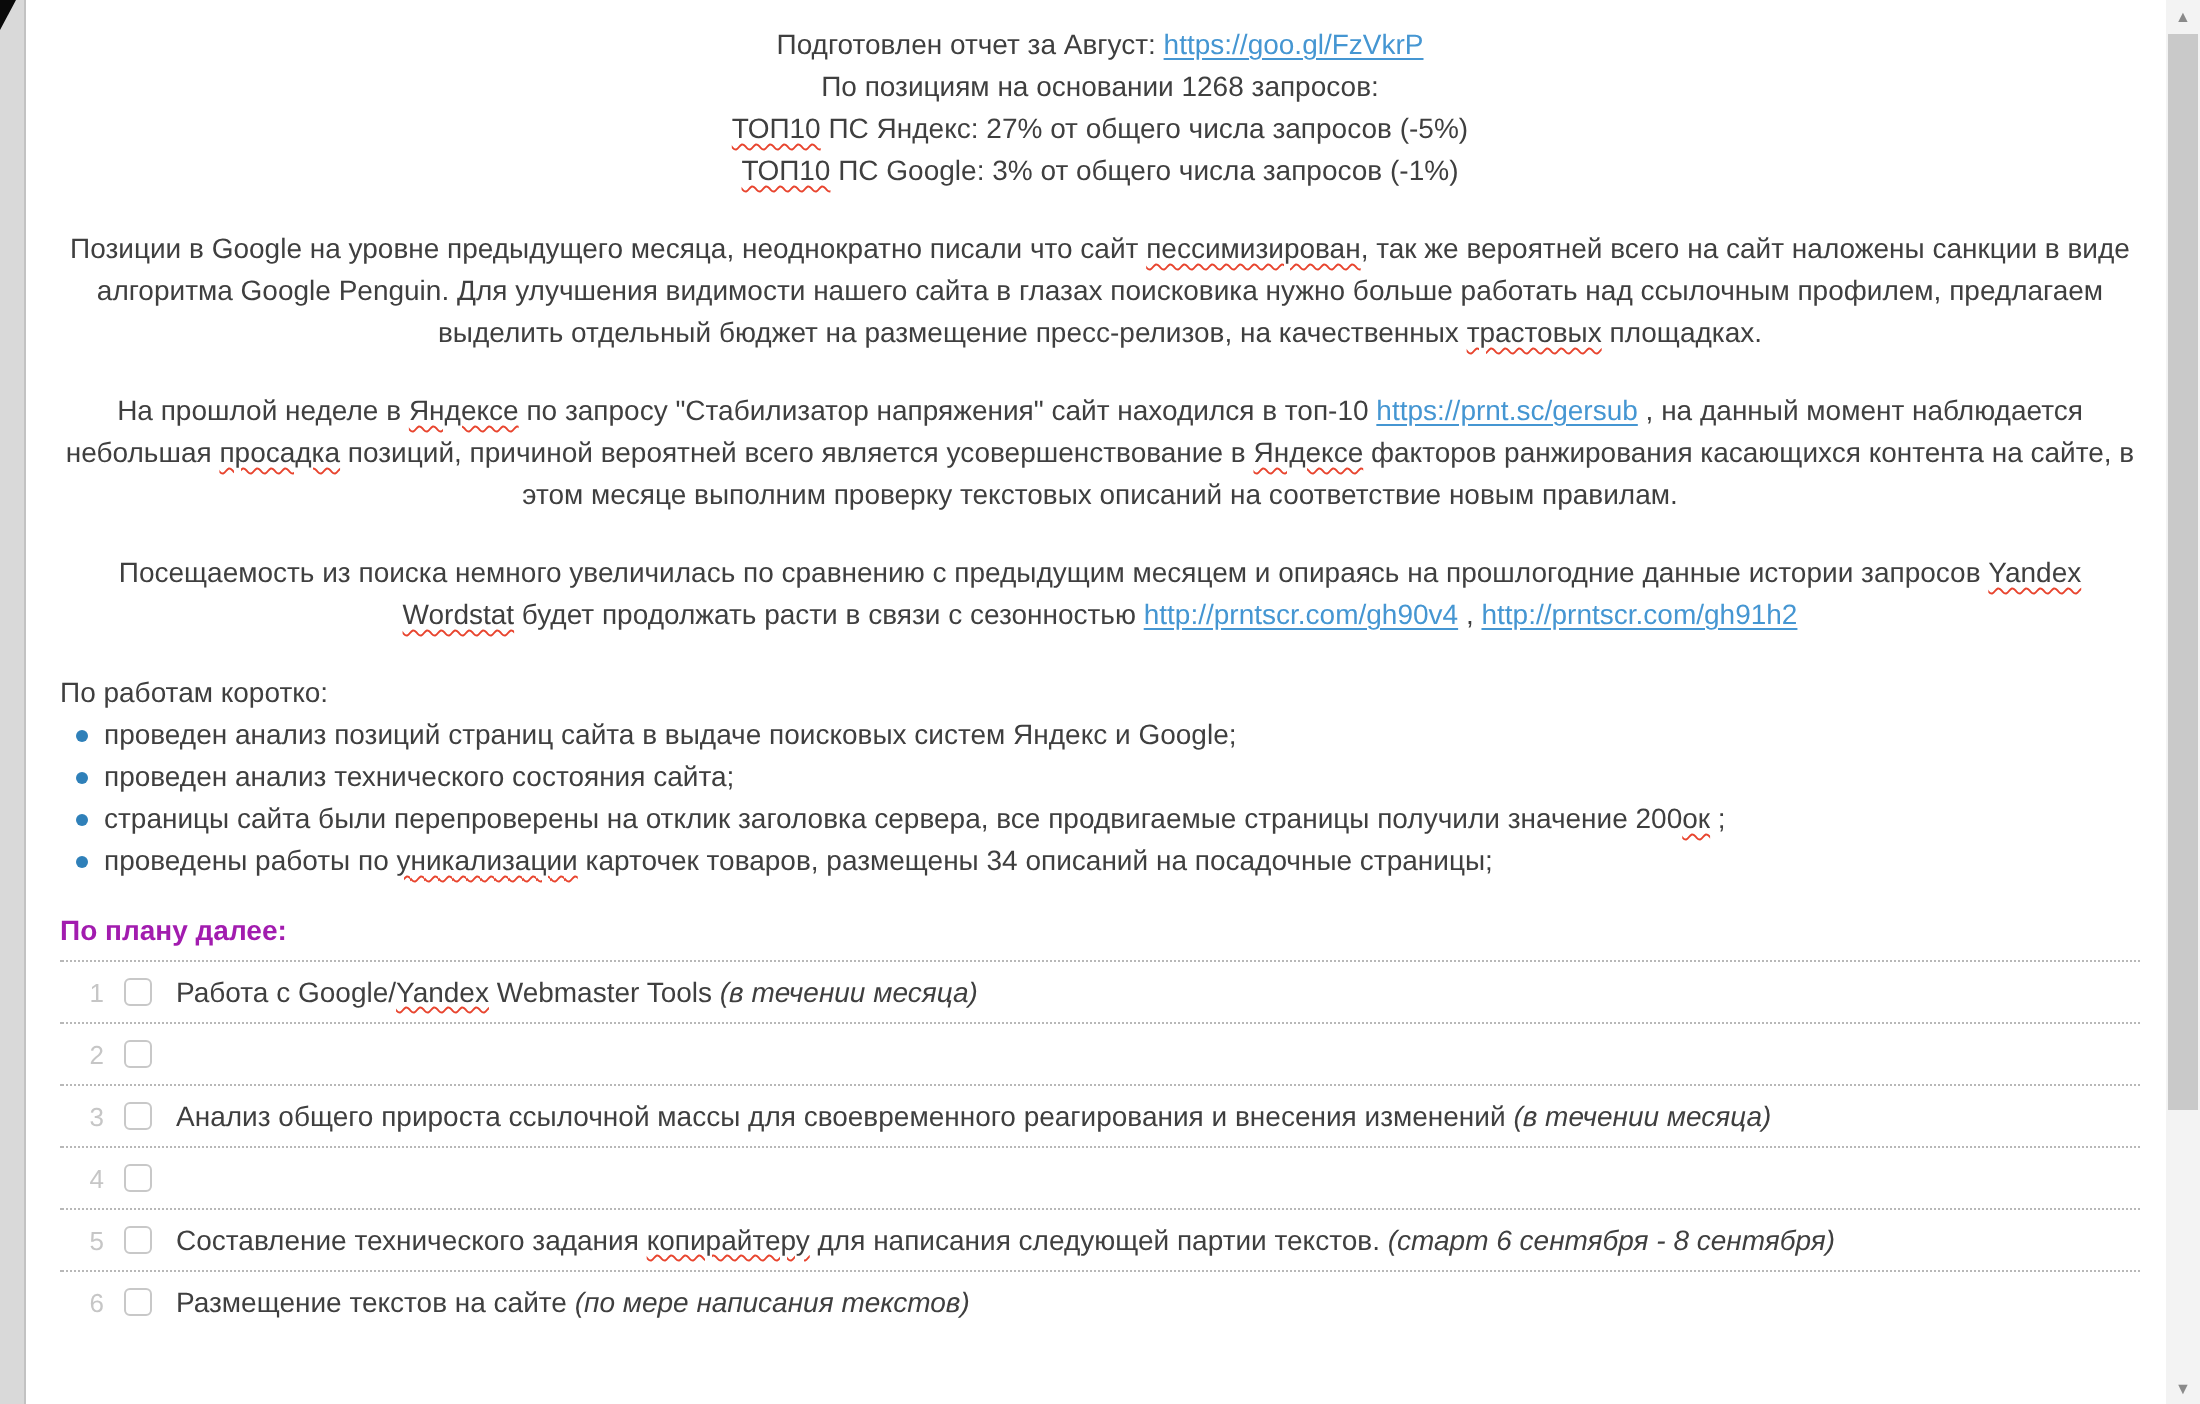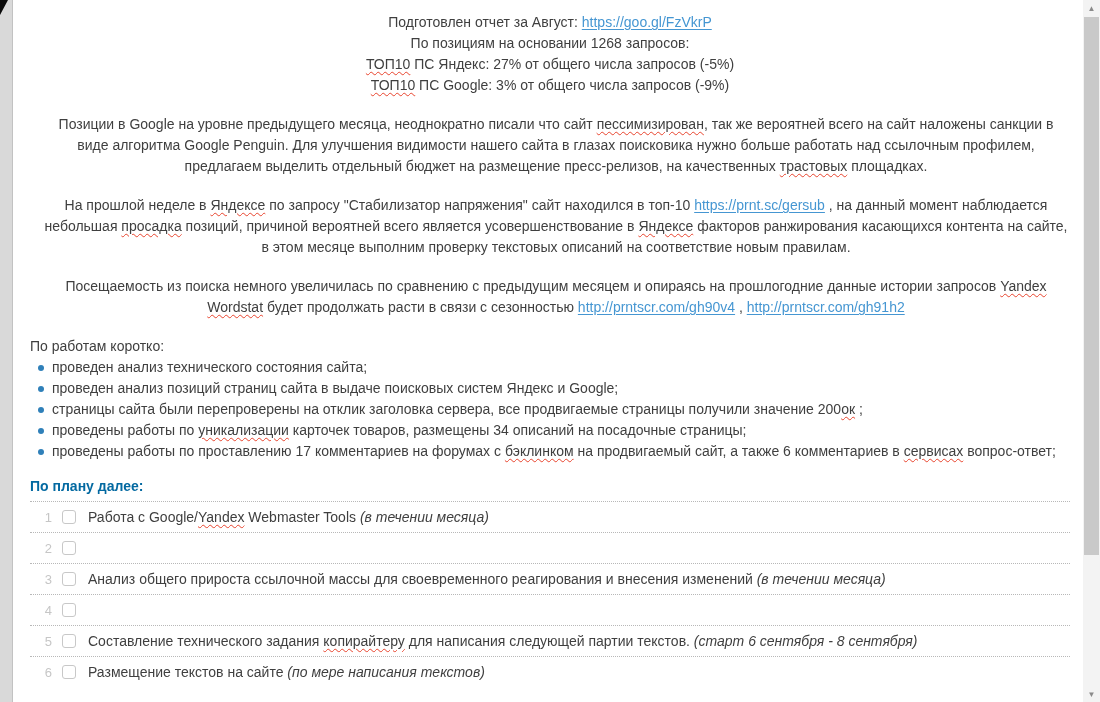--- a/index.html
+++ b/index.html
@@ -14,24 +14,24 @@
     background:#d9d9d9; border-right:1px solid #c2c2c2;
   }
   .corner-mark {
     position:absolute; left:0; top:0; width:8px; height:15px;
     background:#0a0a0a; clip-path:polygon(0 0, 100% 0, 0 100%);
   }
   .content {
     position:absolute; left:30px; top:12px; width:1040px;
   }
   .para, .line { line-height:21px;text-align:center; }
-  .para { margin:0 0 18px 12px; }
+  .para { margin:0 0 18px 0; }
   .lines-block { margin:0 0 18px 0; }
   .heading { line-height:21px; margin:0 0 0 0; }
-  .heading.bold { font-weight:bold; color:#0369a1; margin-bottom:4px; }
+  .heading.bold { font-weight:bold; color:#a21caf; margin-bottom:4px; }
   .heading.plain { margin-bottom:0; }
   a.link { color:#4596d2; text-decoration:underline; cursor:pointer; }
   .sq {
     text-decoration-line:underline;
     text-decoration-style:wavy;
     text-decoration-color:#e8442e;
     text-decoration-thickness:1px;
     text-underline-offset:2px;
   }
   .it { font-style:italic; }
@@ -75,32 +75,31 @@
 <body>
 
 <div class="left-strip"></div>
 <div class="corner-mark"></div>
 
 <div class="content" id="content-root">
     <div class="lines-block">
       <div class="line"><span>Подготовлен отчет за Август: </span><a href="#" class="link sq">https://goo.gl/FzVkrP</a></div>
       <div class="line"><span>По позициям на основании 1268 запросов:</span></div>
       <div class="line"><span class="sq">ТОП10</span><span> ПС Яндекс: 27% от общего числа запросов (-5%)</span></div>
-      <div class="line"><span class="sq">ТОП10</span><span> ПС Google: 3% от общего числа запросов (-9%)</span></div>
+      <div class="line"><span class="sq">ТОП10</span><span> ПС Google: 3% от общего числа запросов (-1%)</span></div>
     </div>
     <div class="para"><span>Позиции в Google на уровне предыдущего месяца, неоднократно писали что сайт </span><span class="sq">пессимизирован</span><span>, так же вероятней всего на сайт наложены санкции в виде алгоритма Google Penguin. Для улучшения видимости нашего сайта в глазах поисковика нужно больше работать над ссылочным профилем, предлагаем выделить отдельный бюджет на размещение пресс-релизов, на качественных </span><span class="sq">трастовых</span><span> площадках.</span></div>
     <div class="para"><span>На прошлой неделе в </span><span class="sq">Яндексе</span><span> по запросу "Стабилизатор напряжения" сайт находился в топ-10 </span><a href="#" class="link sq">https://prnt.sc/gersub</a><span> , на данный момент наблюдается небольшая </span><span class="sq">просадка</span><span> позиций, причиной вероятней всего является усовершенствование в </span><span class="sq">Яндексе</span><span> факторов ранжирования касающихся контента на сайте, в этом месяце выполним проверку текстовых описаний на соответствие новым правилам.</span></div>
     <div class="para"><span>Посещаемость из поиска немного увеличилась по сравнению с предыдущим месяцем и опираясь на прошлогодние данные истории запросов </span><span class="sq">Yandex Wordstat</span><span> будет продолжать расти в связи с сезонностью </span><a href="#" class="link sq">http://prntscr.com/gh90v4</a><span>  , </span><a href="#" class="link sq">http://prntscr.com/gh91h2</a></div>
     <div class="heading plain">По работам коротко:</div>
     <ul class="bullets">
+      <li><span class="dot"></span><span>проведен анализ позиций страниц сайта в выдаче поисковых систем Яндекс и Google;</span></li>
       <li><span class="dot"></span><span>проведен анализ технического состояния сайта;</span></li>
-      <li><span class="dot"></span><span>проведен анализ позиций страниц сайта в выдаче поисковых систем Яндекс и Google;</span></li>
       <li><span class="dot"></span><span>страницы сайта были перепроверены на отклик заголовка сервера, все продвигаемые страницы получили значение 200</span><span class="sq">ок</span><span> ;</span></li>
       <li><span class="dot"></span><span>проведены работы по </span><span class="sq">уникализации</span><span> карточек товаров, размещены 34 описаний на посадочные страницы;</span></li>
-      <li><span class="dot"></span><span>проведены работы по проставлению 17 комментариев на форумах с </span><span class="sq">бэклинком</span><span> на продвигаемый сайт, а также 6 комментариев в </span><span class="sq">сервисах</span><span> вопрос-ответ;</span></li>
     </ul>
     <div class="heading bold">По плану далее:</div>
     <div class="checklist">
       <div class="task-row">
         <span class="task-num">1</span>
         <span class="task-checkbox"></span>
         <span class="task-label"><span>Работа с Google/</span><span class="sq">Yandex</span><span> Webmaster Tools </span><span class="it">(в течении месяца)</span></span>
       </div>
       <div class="task-row">
         <span class="task-num">2</span>

